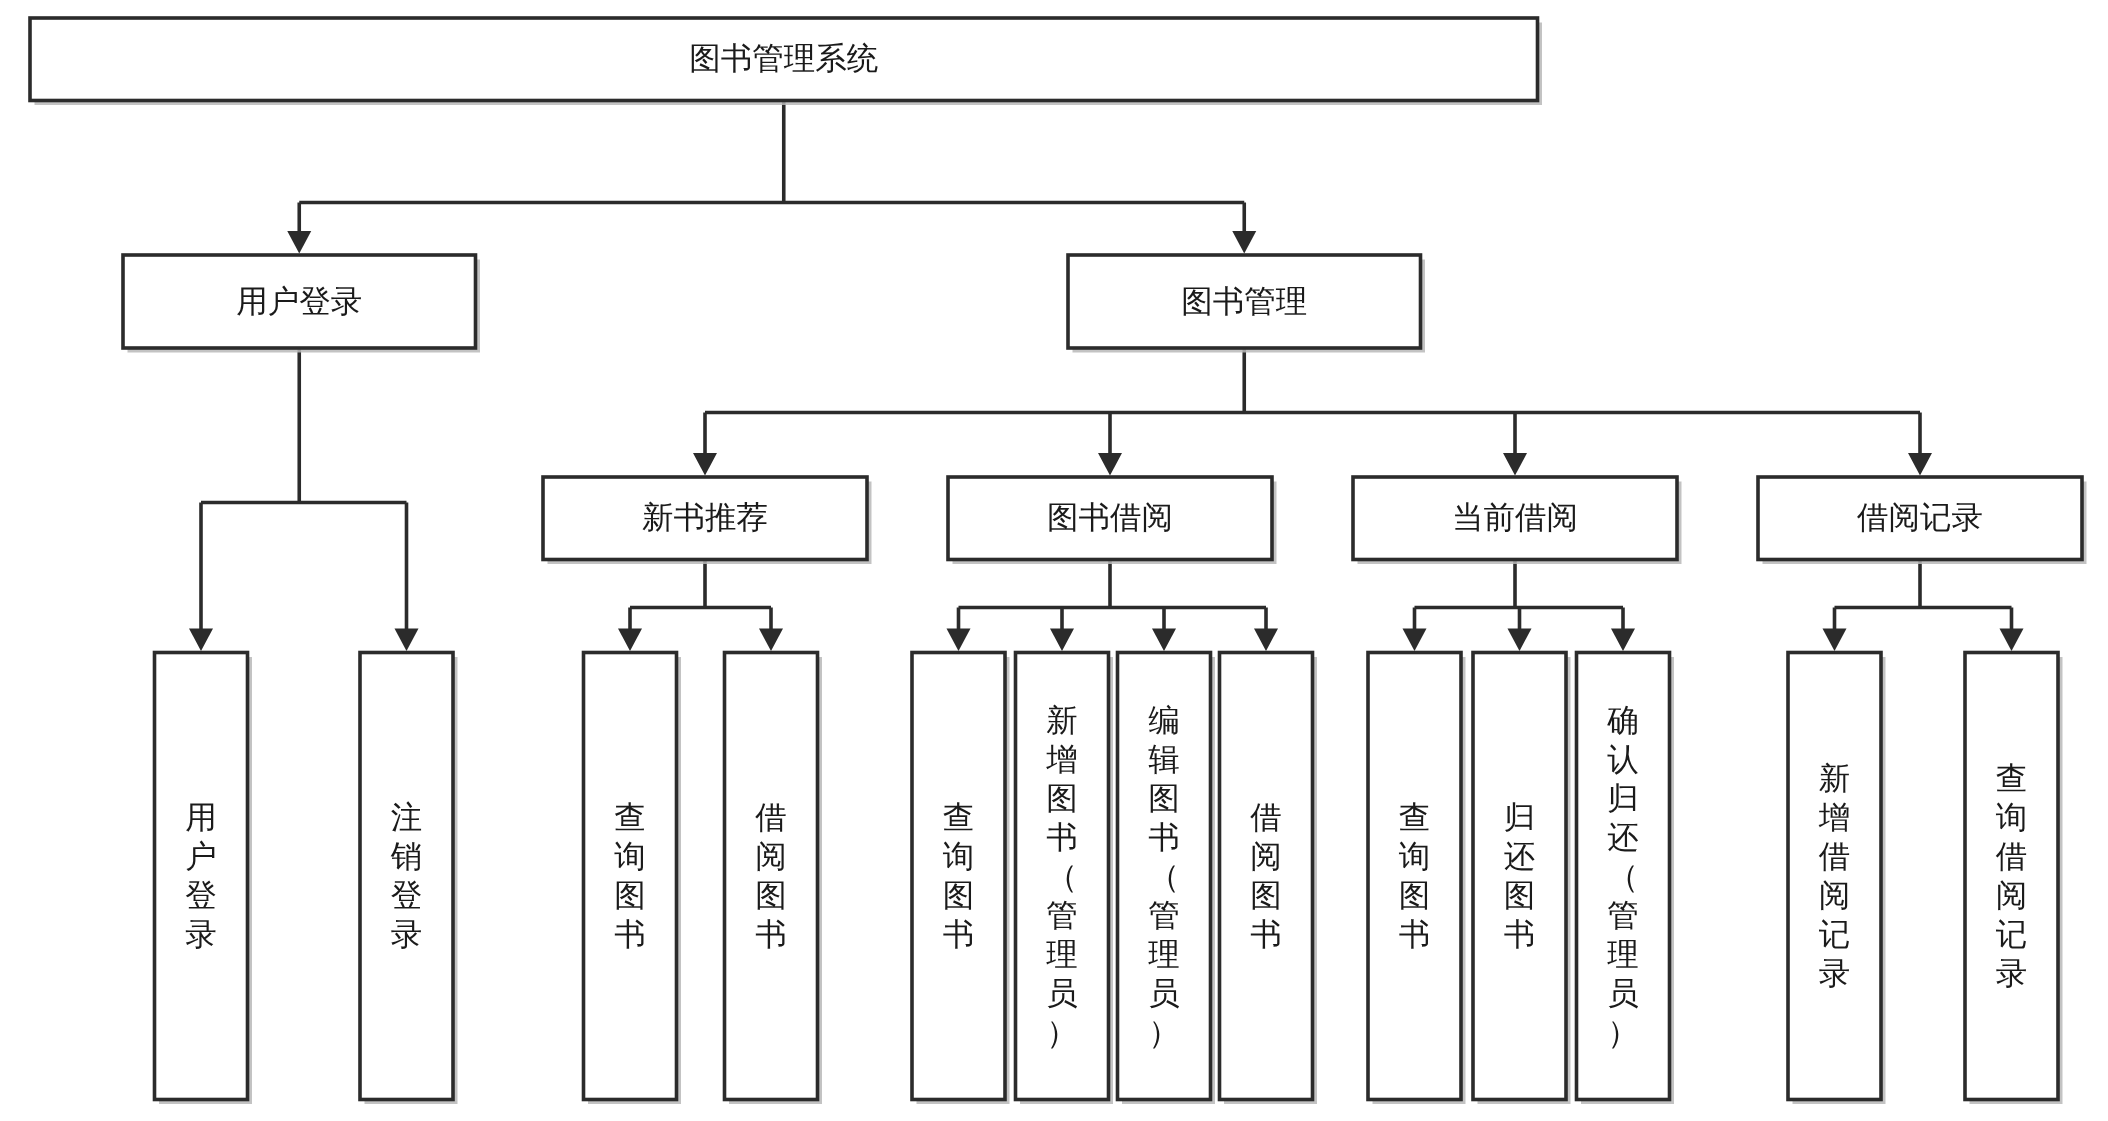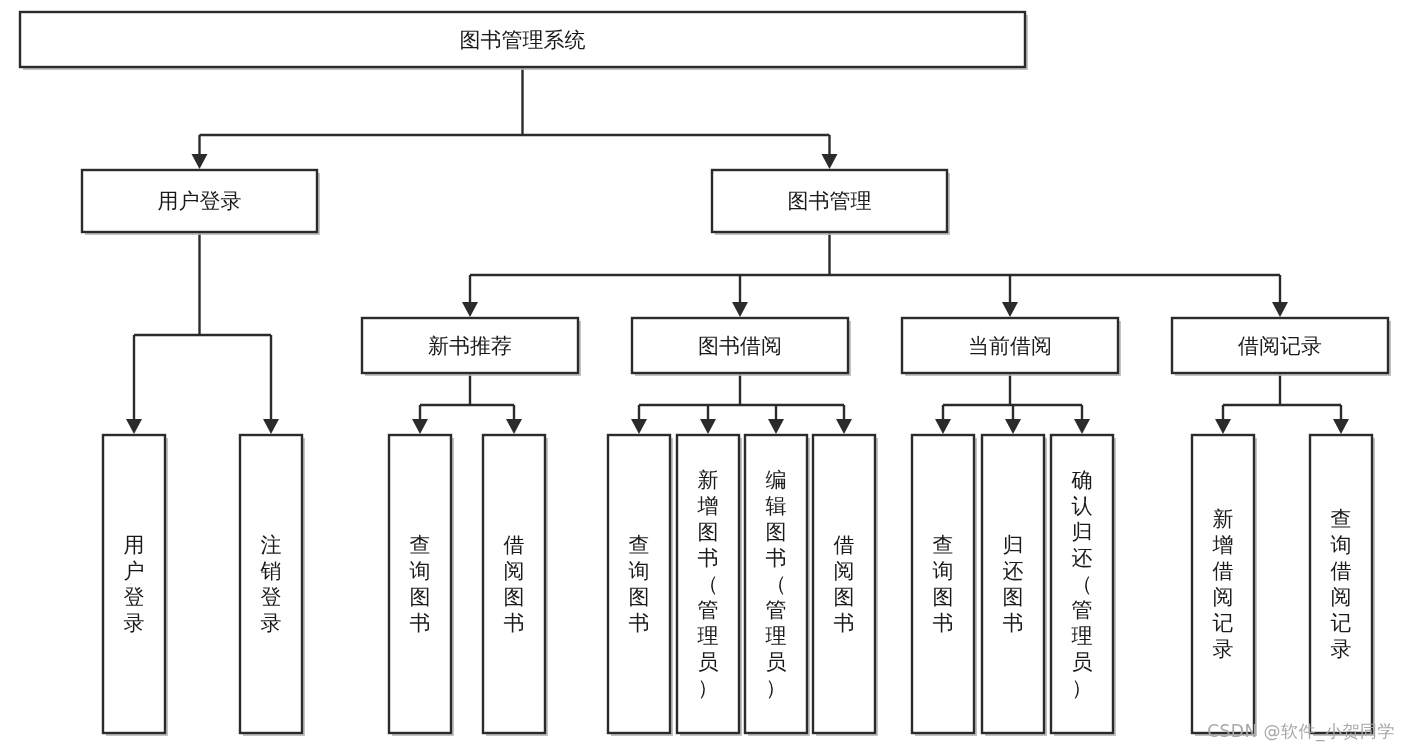--- a/index.html
+++ b/index.html
@@ -241,14 +241,13 @@
           <rect x="1192" y="435" width="62" height="298" class="node-box"></rect>
           <text x="1223" class="node-label-v"><tspan x="1223" y="526">新</tspan><tspan x="1223" y="552">增</tspan><tspan x="1223" y="578">借</tspan><tspan x="1223" y="604">阅</tspan><tspan x="1223" y="630">记</tspan><tspan x="1223" y="656">录</tspan></text>
         </g>
         <g>
           <rect x="1313" y="438" width="62" height="298" class="box-shadow-rect"></rect>
           <rect x="1310" y="435" width="62" height="298" class="node-box"></rect>
           <text x="1341" class="node-label-v"><tspan x="1341" y="526">查</tspan><tspan x="1341" y="552">询</tspan><tspan x="1341" y="578">借</tspan><tspan x="1341" y="604">阅</tspan><tspan x="1341" y="630">记</tspan><tspan x="1341" y="656">录</tspan></text>
         </g>
       </g>
   </svg>
-  <div class="watermark">CSDN @软件_小贺同学</div>
 </div>
 
 </body></html>

